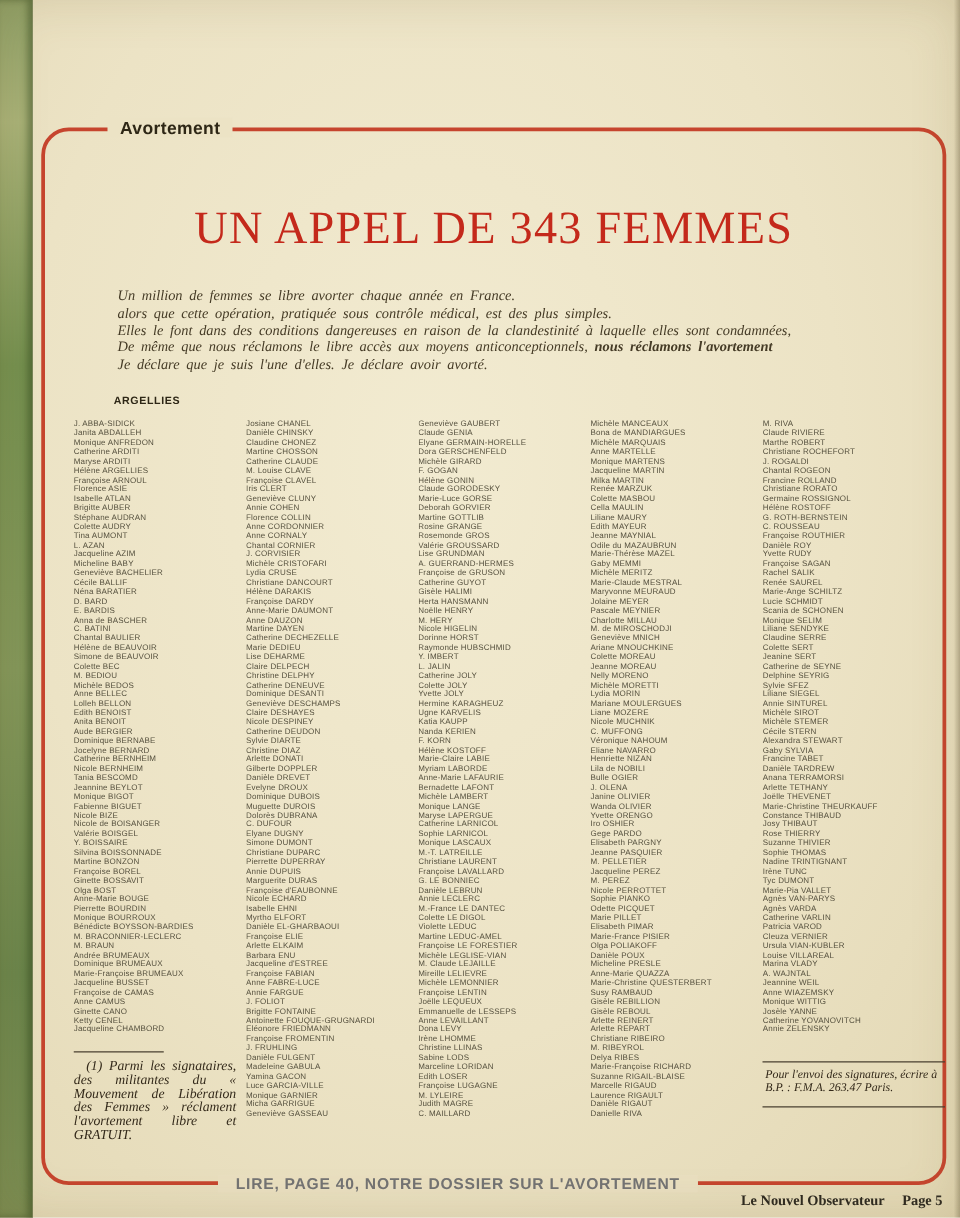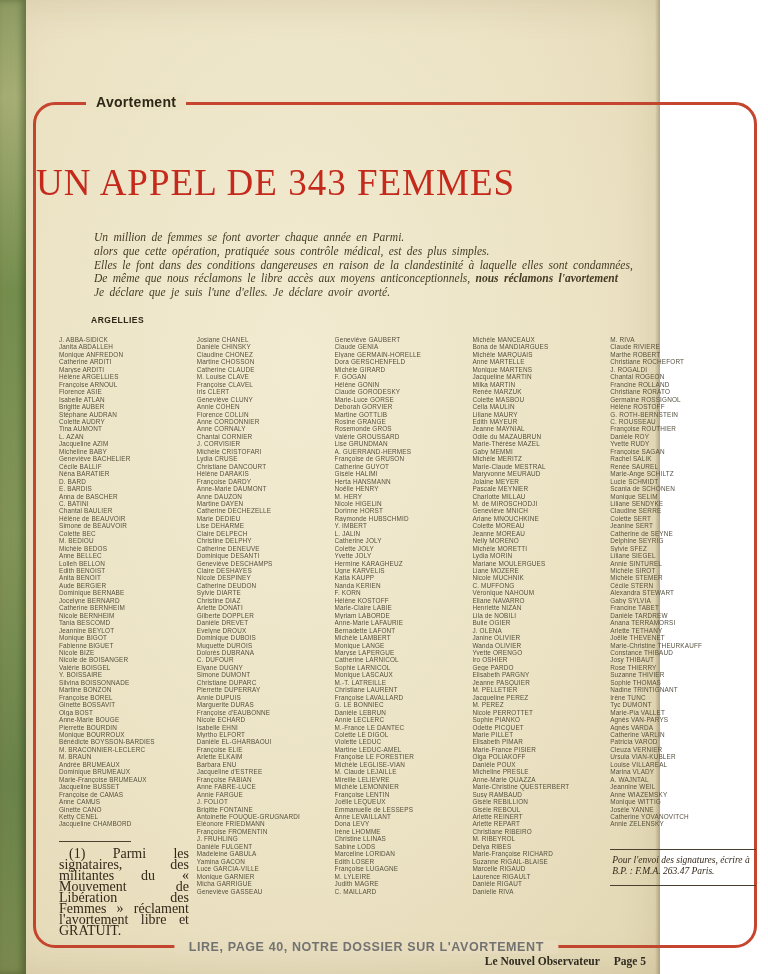--- a/index.html
+++ b/index.html
@@ -1,49 +1,49 @@
 <!DOCTYPE html>
 <html><head>
 <meta charset="utf-8">
 <style>
   html,body{margin:0;padding:0;}
   body{width:768px;height:974px;overflow:hidden;font-family:"Liberation Serif",serif;}
-  .page{position:relative;width:660px;height:974px;
+  .page{position:relative;width:768px;height:974px;
     background:radial-gradient(ellipse at 45% 38%, #f2ebd1 0%, #ece3c5 55%, #e2d7b3 100%);}
   .page::after{content:"";position:absolute;inset:0;pointer-events:none;
     box-shadow:inset 0 0 40px rgba(120,100,50,0.18);}
   .edge-strip{position:absolute;left:0;top:0;width:26px;height:974px;
     background:linear-gradient(180deg,#8fa067 0%,#a9b278 10%,#74904f 30%,#83975a 55%,#6a854b 80%,#7b8d52 100%);
     box-shadow:inset -4px 0 6px rgba(40,60,20,0.45);}
   .right-edge{position:absolute;right:0;top:0;width:5px;height:974px;
     background:linear-gradient(90deg,rgba(90,80,50,0) 0%,rgba(90,80,50,0.35) 100%);}
 
   .frame{position:absolute;left:33px;top:102px;width:718px;height:840px;
     border:3px solid #c6452e;border-radius:22px;}
 
   .section-label{position:absolute;top:-11px;left:50px;background:#ece3c5;
     padding:0 10px;font-family:"Liberation Sans",sans-serif;font-weight:bold;
     font-size:14px;color:#2e2716;letter-spacing:.3px;}
 
-  .title{margin-top:56px;text-align:left;font-family:"Liberation Serif",serif;
+  .title{margin-top:56px;text-align:center;font-family:"Liberation Serif",serif;
     font-size:37px;color:#c4291b;letter-spacing:1px;white-space:nowrap;}
 
   .intro{margin:27px 46px 0 58px;font-style:italic;font-size:11.5px;
     line-height:13.8px;color:#453b26;word-spacing:2.5px;}
   .intro .b{font-weight:bold;}
 
   .sig-heading{margin:15px 0 0 55px;font-family:"Liberation Sans",sans-serif;
     font-weight:bold;font-size:8.5px;color:#2e2716;letter-spacing:.5px;}
 
   .cols{display:flex;margin:11px 6px 0 23px;}
   .col{flex:1;min-width:0;}
   .name{font-family:"Liberation Sans",sans-serif;font-size:6.4px;line-height:7.45px;
     color:#55503e;letter-spacing:.15px;white-space:nowrap;overflow:hidden;}
 
-  .footnote{margin-top:13px;width:130px;font-size:14px;
+  .footnote{margin-top:13px;width:130px;font-style:italic;font-size:11px;
     line-height:11px;color:#33291a;text-align:justify;}
   .footnote .rule{width:72px;border-top:1px solid #4a4030;margin-bottom:6px;}
   .footnote p{margin:0;text-indent:10px;}
 
   .send-note{margin-top:21px;width:142px;font-style:italic;font-size:9.5px;
     line-height:11.5px;color:#33291a;border-top:1px solid #4a4030;
     border-bottom:1px solid #4a4030;padding:5px 2px 7px 2px;}
 
   .footer-banner{position:absolute;bottom:-9px;left:46%;transform:translateX(-50%);
     background:#e9dfc0;padding:0 14px;font-family:"Liberation Sans",sans-serif;
@@ -59,21 +59,21 @@
 <div class="page">
   <div class="edge-strip"></div>
   <div class="right-edge"></div>
 
   <div class="frame">
     <div class="section-label">Avortement</div>
 
     <div class="title">UN APPEL DE 343 FEMMES</div>
 
     <div class="intro">
-        <div><span>Un million de femmes se font avorter chaque année en Parmi.</span></div>
+        <div><span>Un million de femmes se libre avorter chaque année en France.</span></div>
         <div><span>alors que cette opération, pratiquée sous contrôle médical, est des plus simples.</span></div>
         <div><span>Elles le font dans des conditions dangereuses en raison de la clandestinité à laquelle elles sont condamnées,</span></div>
         <div><span>De même que nous réclamons le libre accès aux moyens anticonceptionnels, </span><span class="b">nous réclamons l'avortement</span></div>
         <div><span>Je déclare que je suis l'une d'elles. Je déclare avoir avorté.</span></div>
       </div>
 
     <div class="sig-heading">ARGELLIES</div>
 
     <div class="cols">
       <div class="col">

